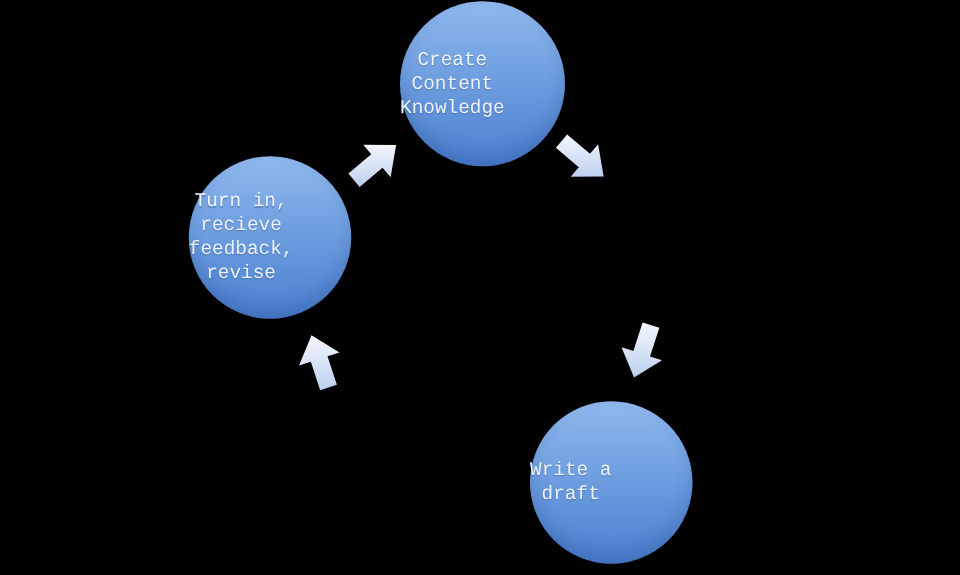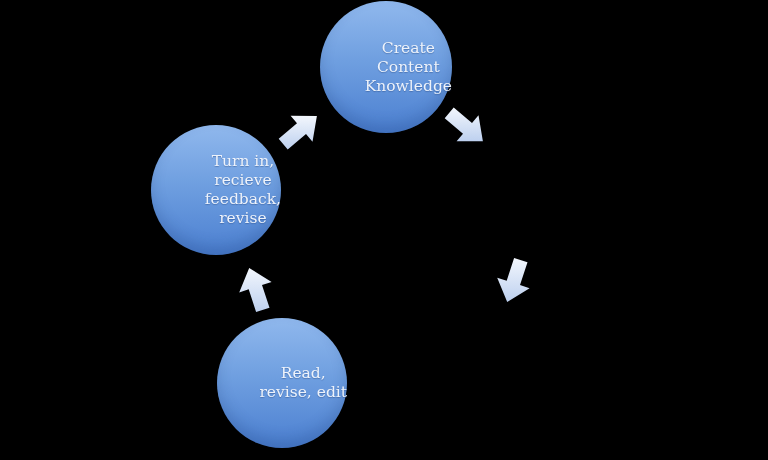--- a/index.html
+++ b/index.html
@@ -15,22 +15,23 @@
     background: var(--background, #000);
     font-family: "DejaVu Serif", "Liberation Serif", serif;
   }
   .node {
     position: absolute;
     border-radius: 50%;
     background: linear-gradient(180deg, var(--node-fill-top, #90b8ed) 0%, #6f9fe0 45%, var(--node-fill-bottom, #4c80d1) 100%);
     box-shadow: inset 0 -8px 14px rgba(25, 55, 115, 0.22), 0 4px 8px rgba(0,0,0,0.55);
     display: flex;
     align-items: center;
-    justify-content: flex-end;
+    justify-content: flex-start;
     text-align: center;
+    font-family: Liberation Mono, monospace;
   }
   .node-label {
     white-space: pre-line;
     color: var(--node-text, #eef3fb);
     font-size: 15.5px;
     line-height: 19px;
     text-shadow: 0 1px 1px rgba(35, 65, 120, 0.4);
     user-select: none;
   }
   .node-top          { left: 320px; top:   1px; width: 132px; height: 132px; }
@@ -58,25 +59,25 @@
 
 <div class="stage">
 
   <div class="node node-top">
     <span class="node-label">Create
 Content
 Knowledge</span>
   </div>
 
 
+  <div class="node node-bottom-right">
+    <span class="node-label">Write a
+draft</span>
+  </div>
 
-  <div class="node node-bottom-left">
-    <span class="node-label">Read,
-revise, edit</span>
-  </div>
 
   <div class="node node-left">
     <span class="node-label">Turn in,
 recieve
 feedback,
 revise</span>
   </div>
 
   <svg class="arrow arrow-a" viewBox="0 0 48 48">
     <defs>

